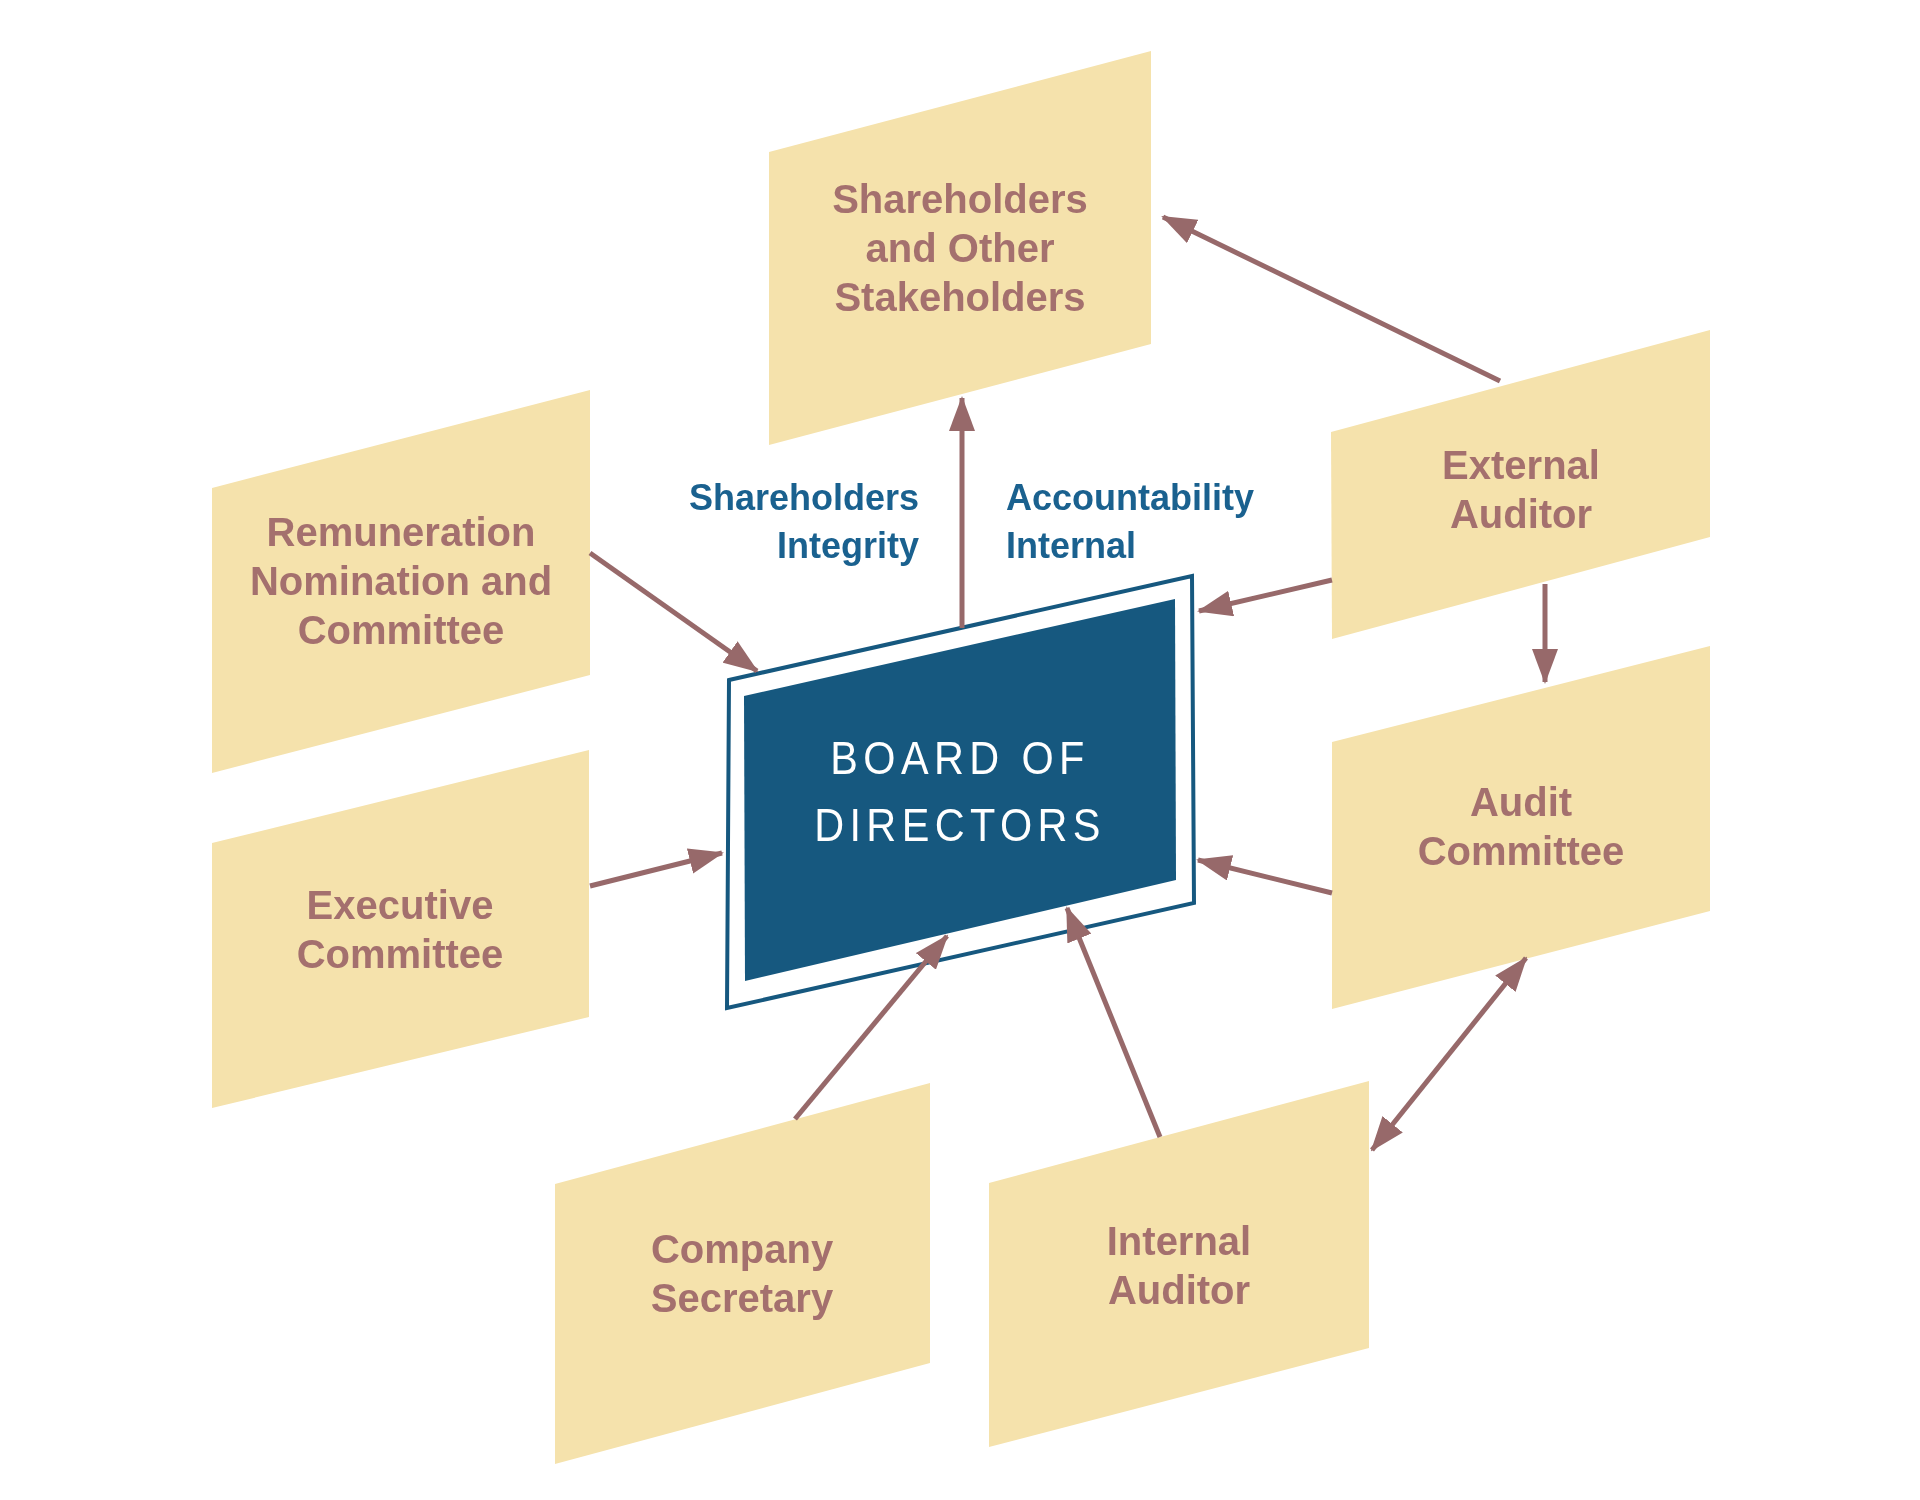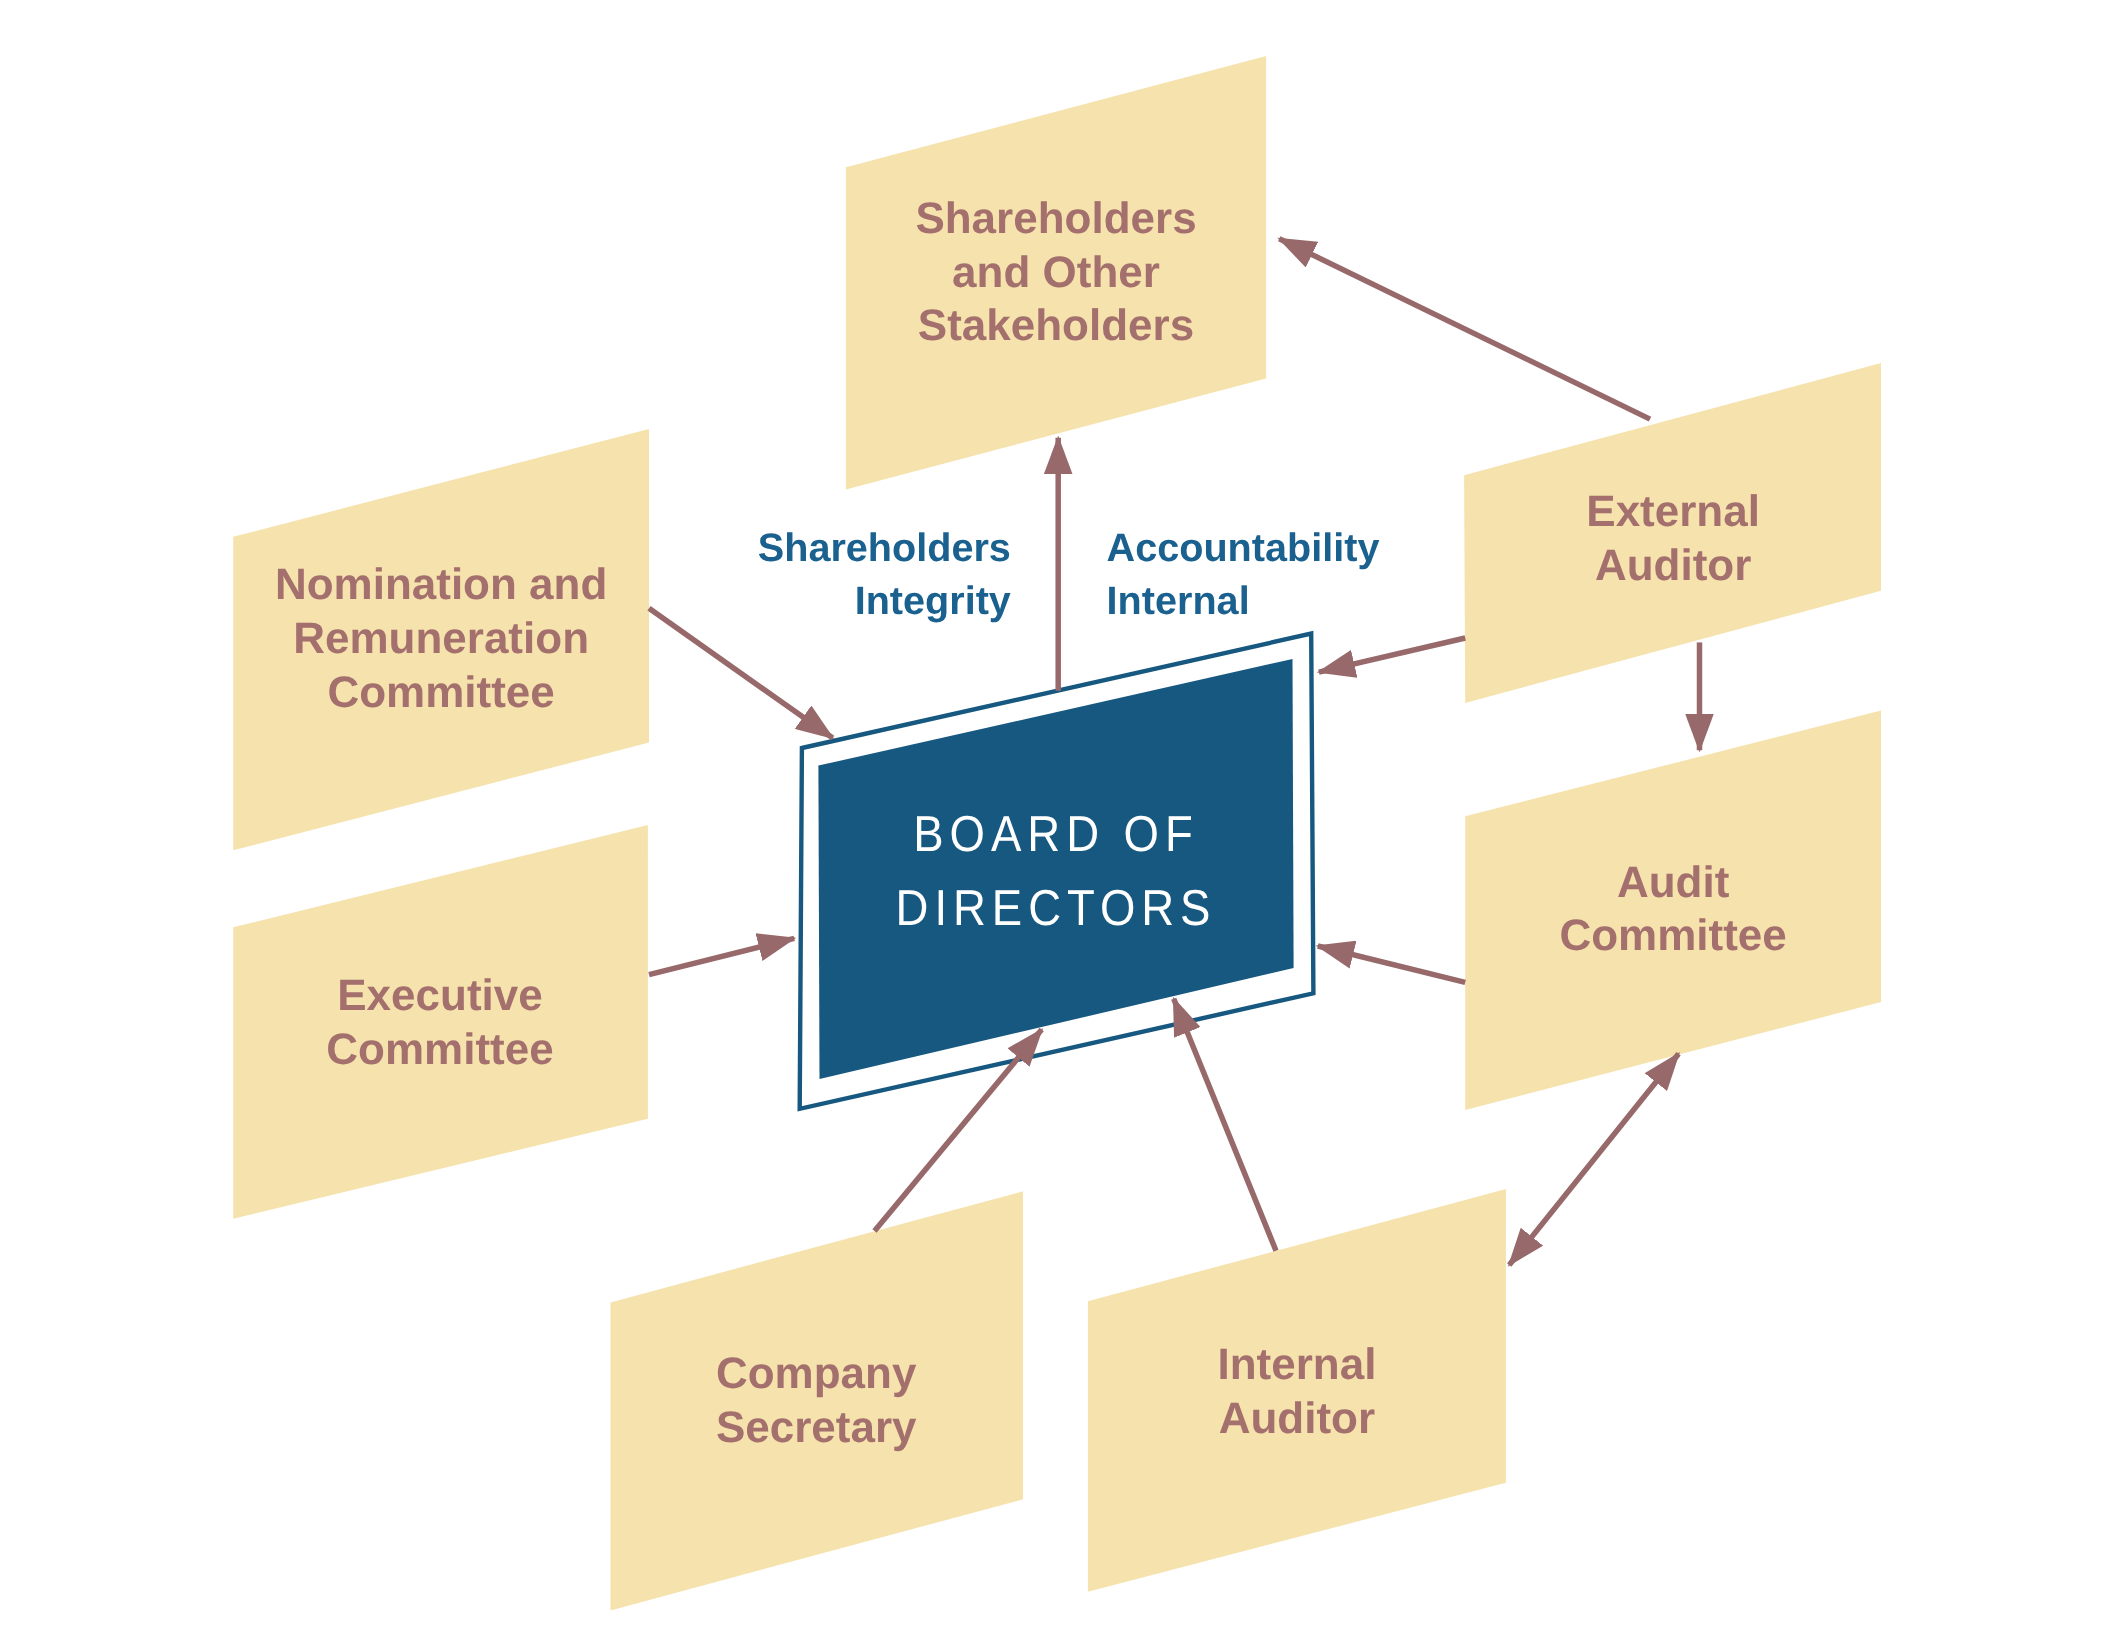--- a/index.html
+++ b/index.html
@@ -114,22 +114,22 @@
     <span class="label-line">and Other</span>
     <span class="label-line">Stakeholders</span>
   </div>
 
   <div class="node-label" style="left:1521px; top:490px;">
     <span class="label-line">External</span>
     <span class="label-line">Auditor</span>
   </div>
 
   <div class="node-label" style="left:401px; top:581px;">
+    <span class="label-line">Remuneration</span>
     <span class="label-line">Nomination and</span>
-    <span class="label-line">Remuneration</span>
     <span class="label-line">Committee</span>
   </div>
 
   <div class="node-label" style="left:400px; top:930px;text-align:center;">
     <span class="label-line">Executive</span>
     <span class="label-line">Committee</span>
   </div>
 
   <div class="node-label" style="left:1521px; top:827px;text-align:center;">
     <span class="label-line">Audit</span>

